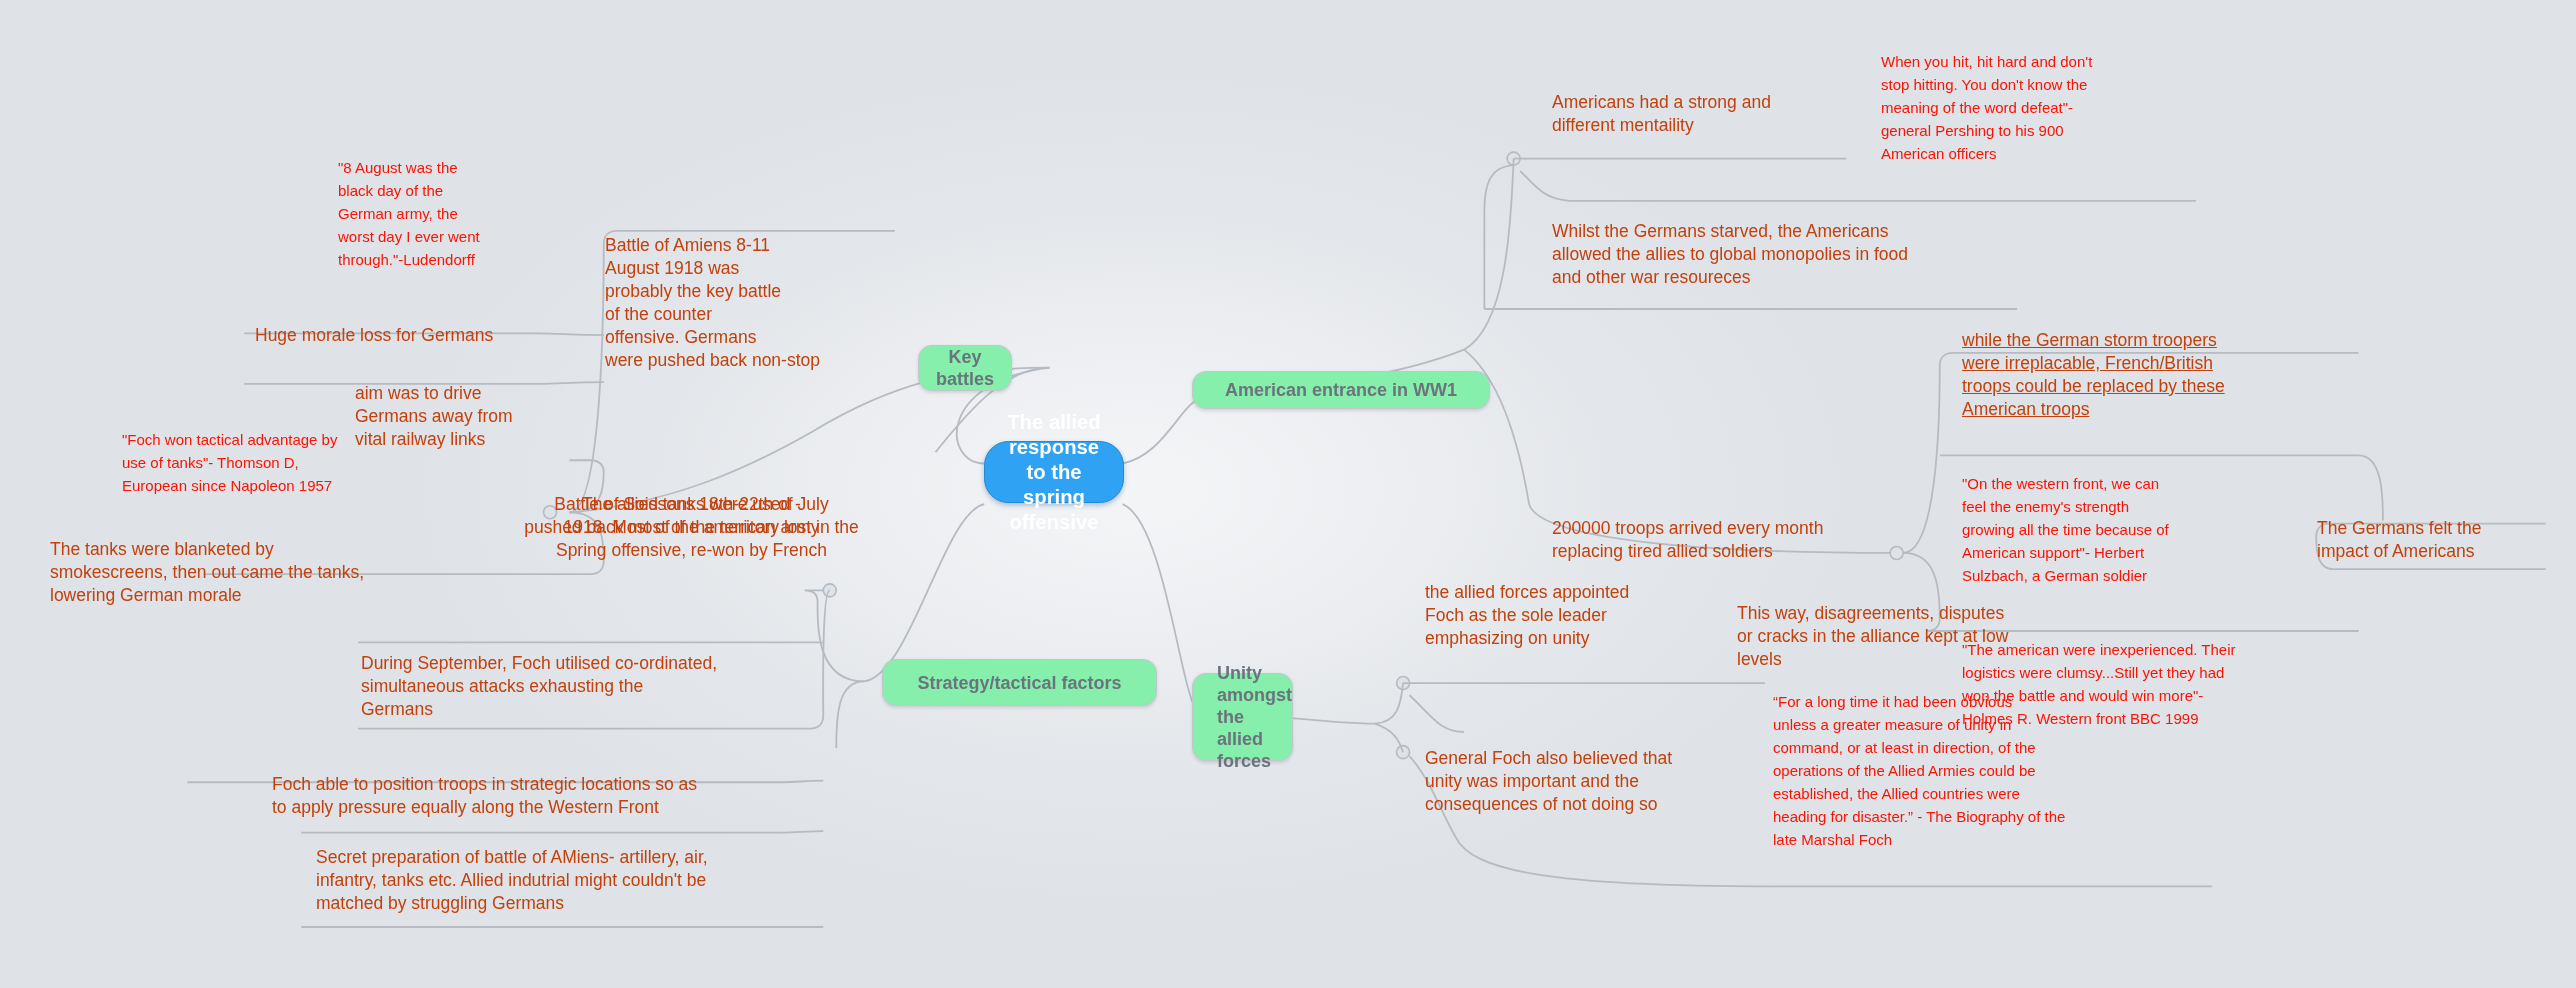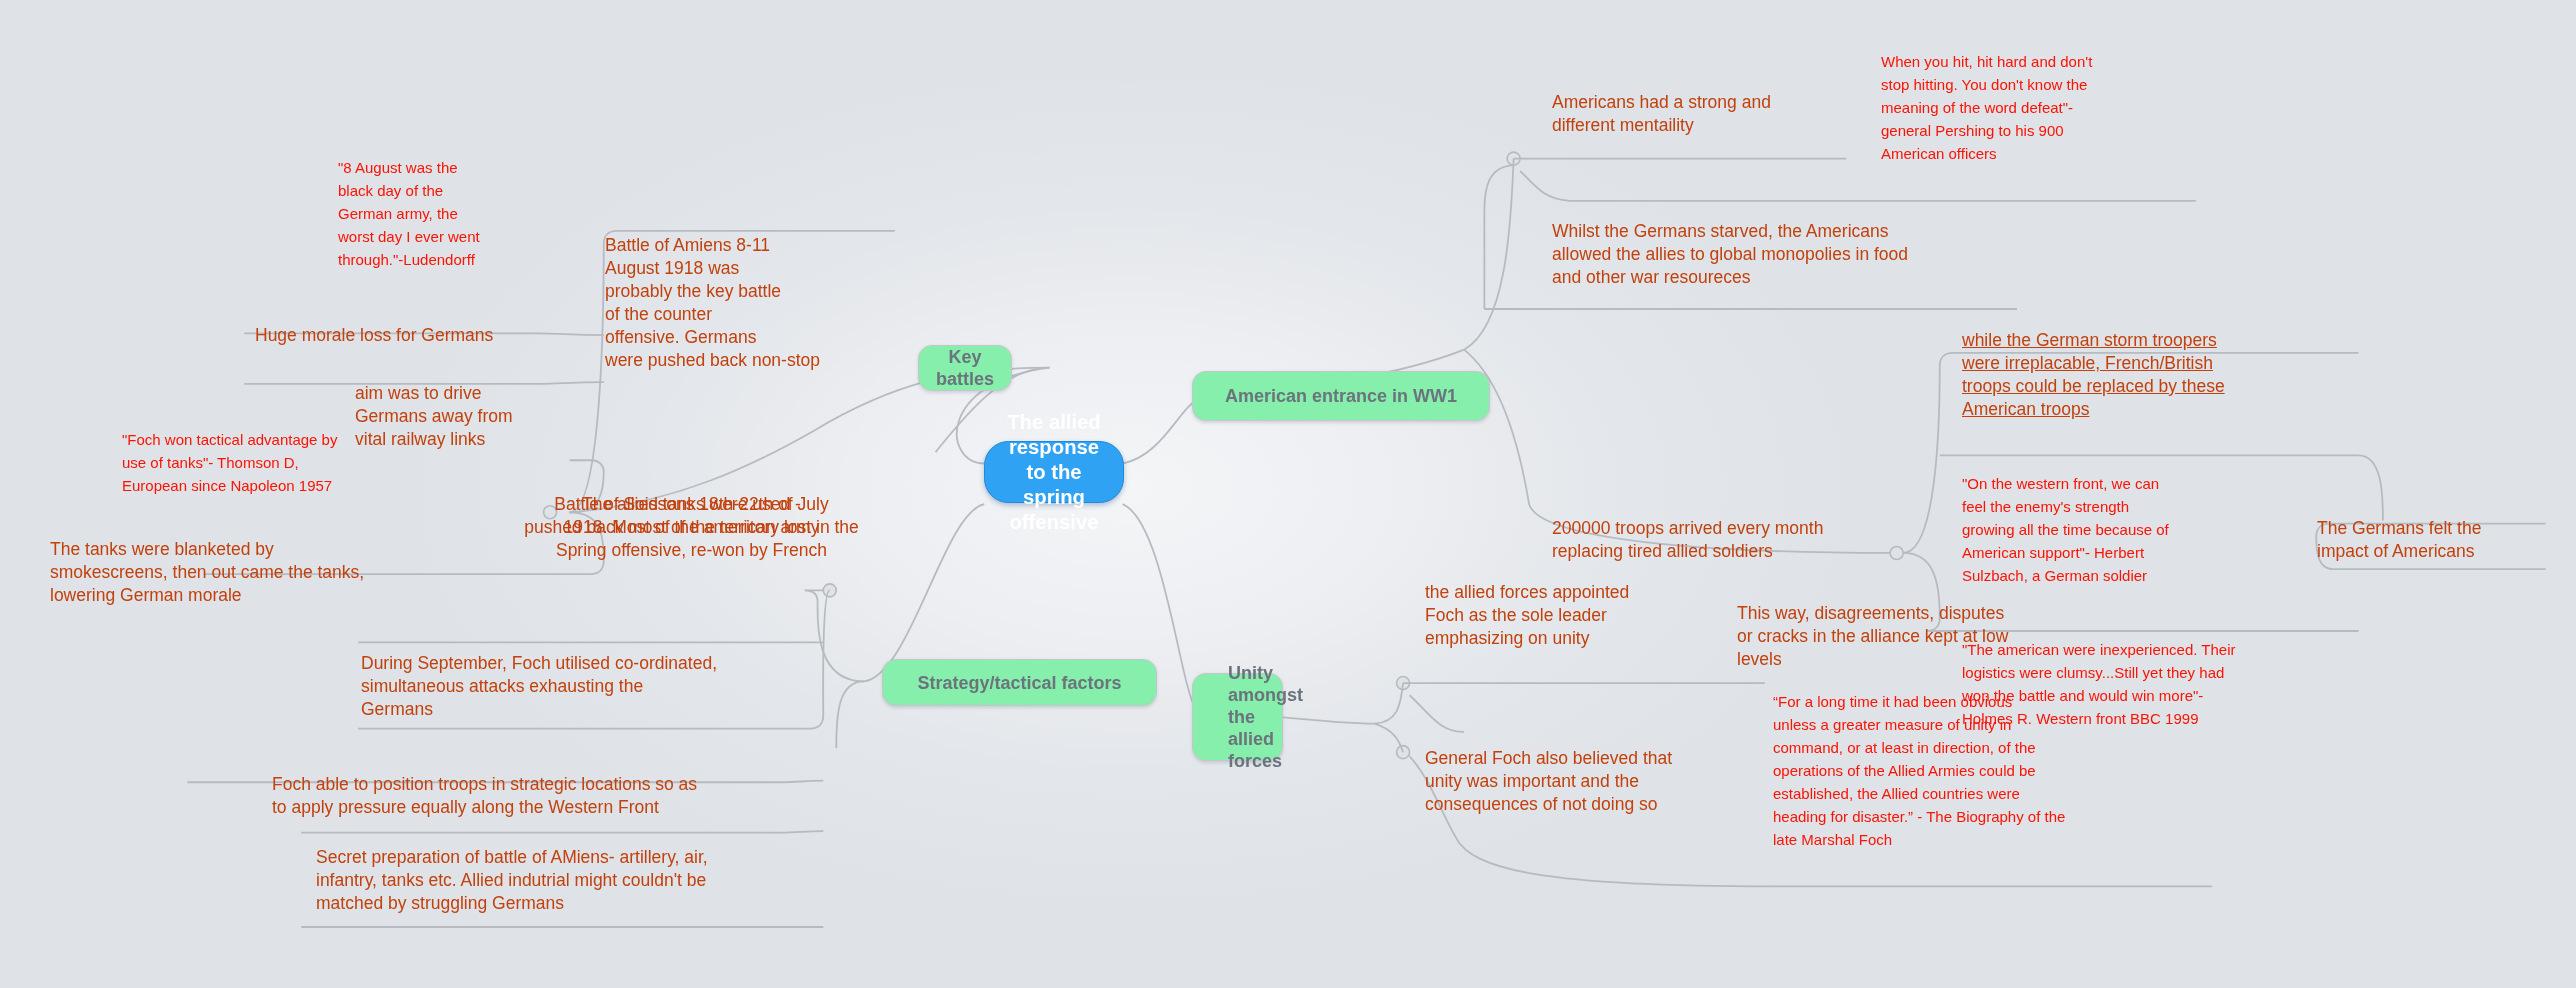--- a/index.html
+++ b/index.html
@@ -134,25 +134,25 @@
     <path d="M1733,930 C1760,960 1772,1000 1790,1030 C1810,1070 1900,1090 2180,1090"></path>
     <path d="M2180,1090 L2720,1090"></path>
   </g>
 </svg>
 
 <div class="node root" style="left:984px;top:441px;width:140px;height:62px;">The allied response to the
 spring offensive</div>
 
 <div class="node chip" style="left:918px;top:345px;width:94px;height:46px;">Key battles</div>
 
-<div class="node chip" style="left:1192px;top:371px;width:298px;height:50px;">American entrance in WW1</div>
+<div class="node chip" style="left:1192px;top:371px;width:298px;height:38px;">American entrance in WW1</div>
 
 <div class="node chip" style="left:882px;top:659px;width:275px;height:47px;">Strategy/tactical factors</div>
 
-<div class="node chip multi" style="left:1192px;top:673px;width:91px;height:88px;padding-left:35px;">Unity amongst
+<div class="node chip multi" style="left:1192px;top:673px;width:101px;height:88px;padding-left:24px;">Unity amongst
 the allied
 forces</div>
 
 <div class="node leaf l" style="left:605px;top:234px;width:285px;">Battle of Amiens 8-11
 August 1918 was
 probably the key battle
 of the counter
 offensive. Germans
 were pushed back non-stop</div>
 

